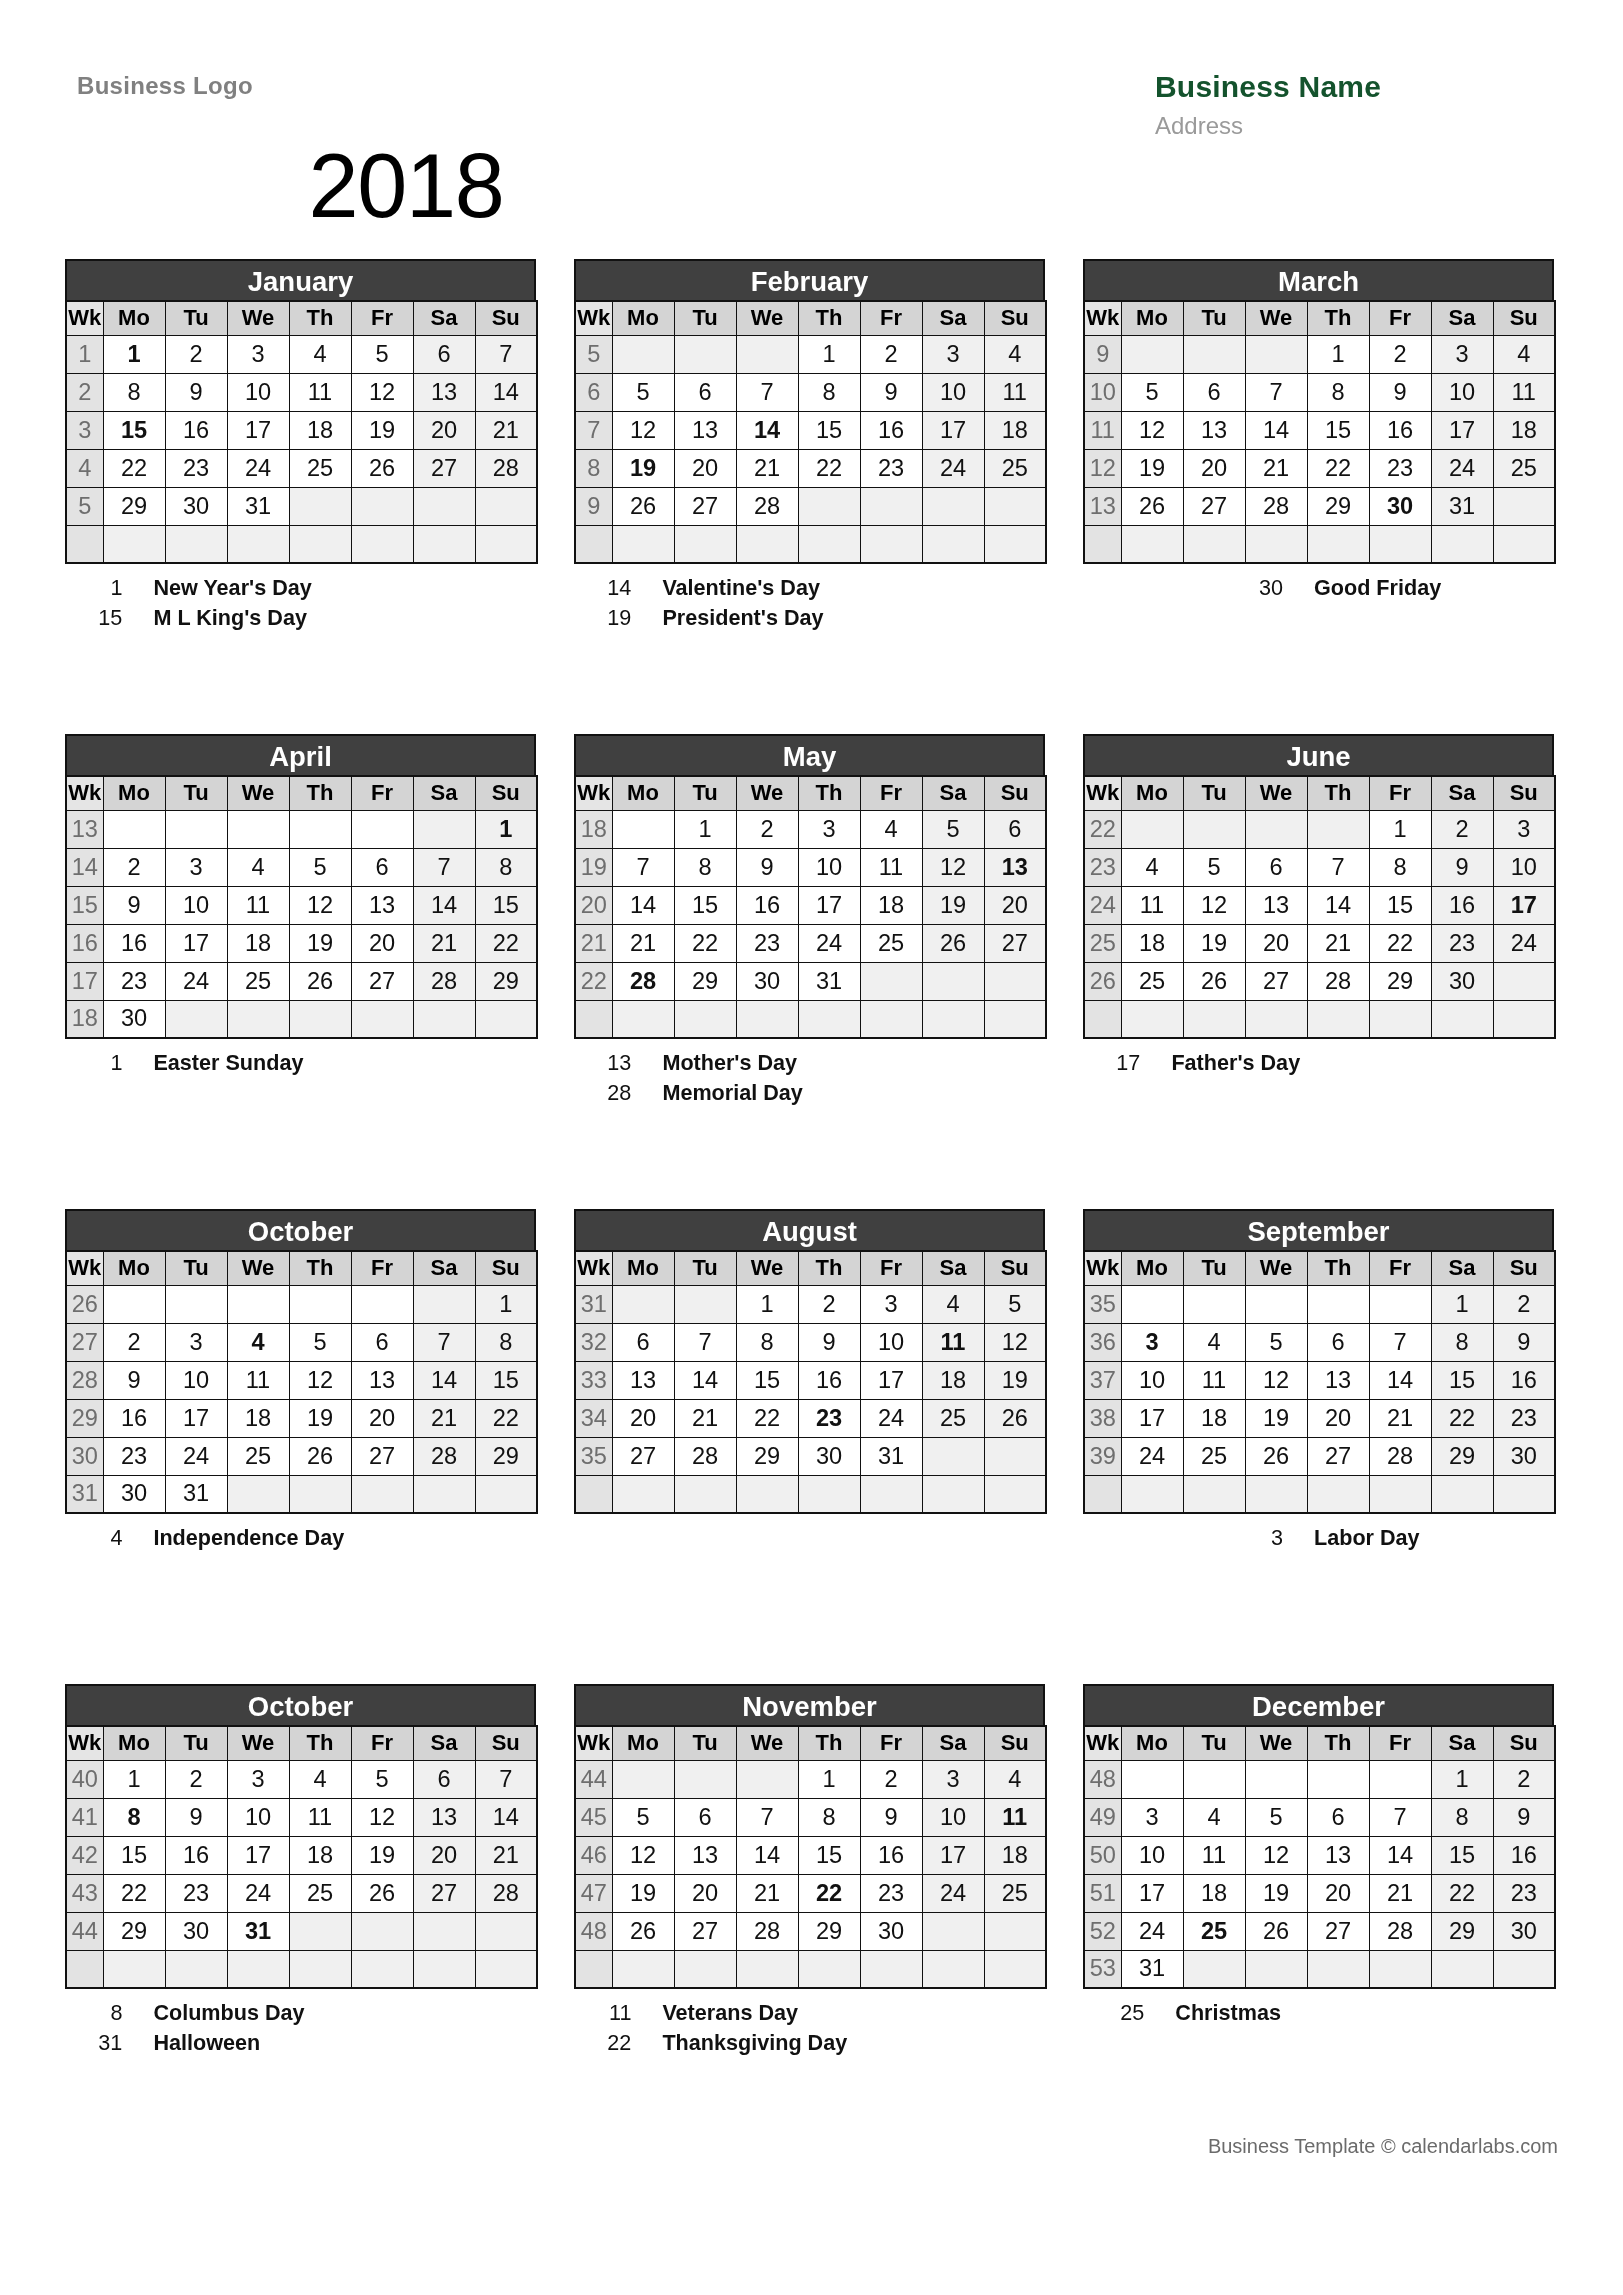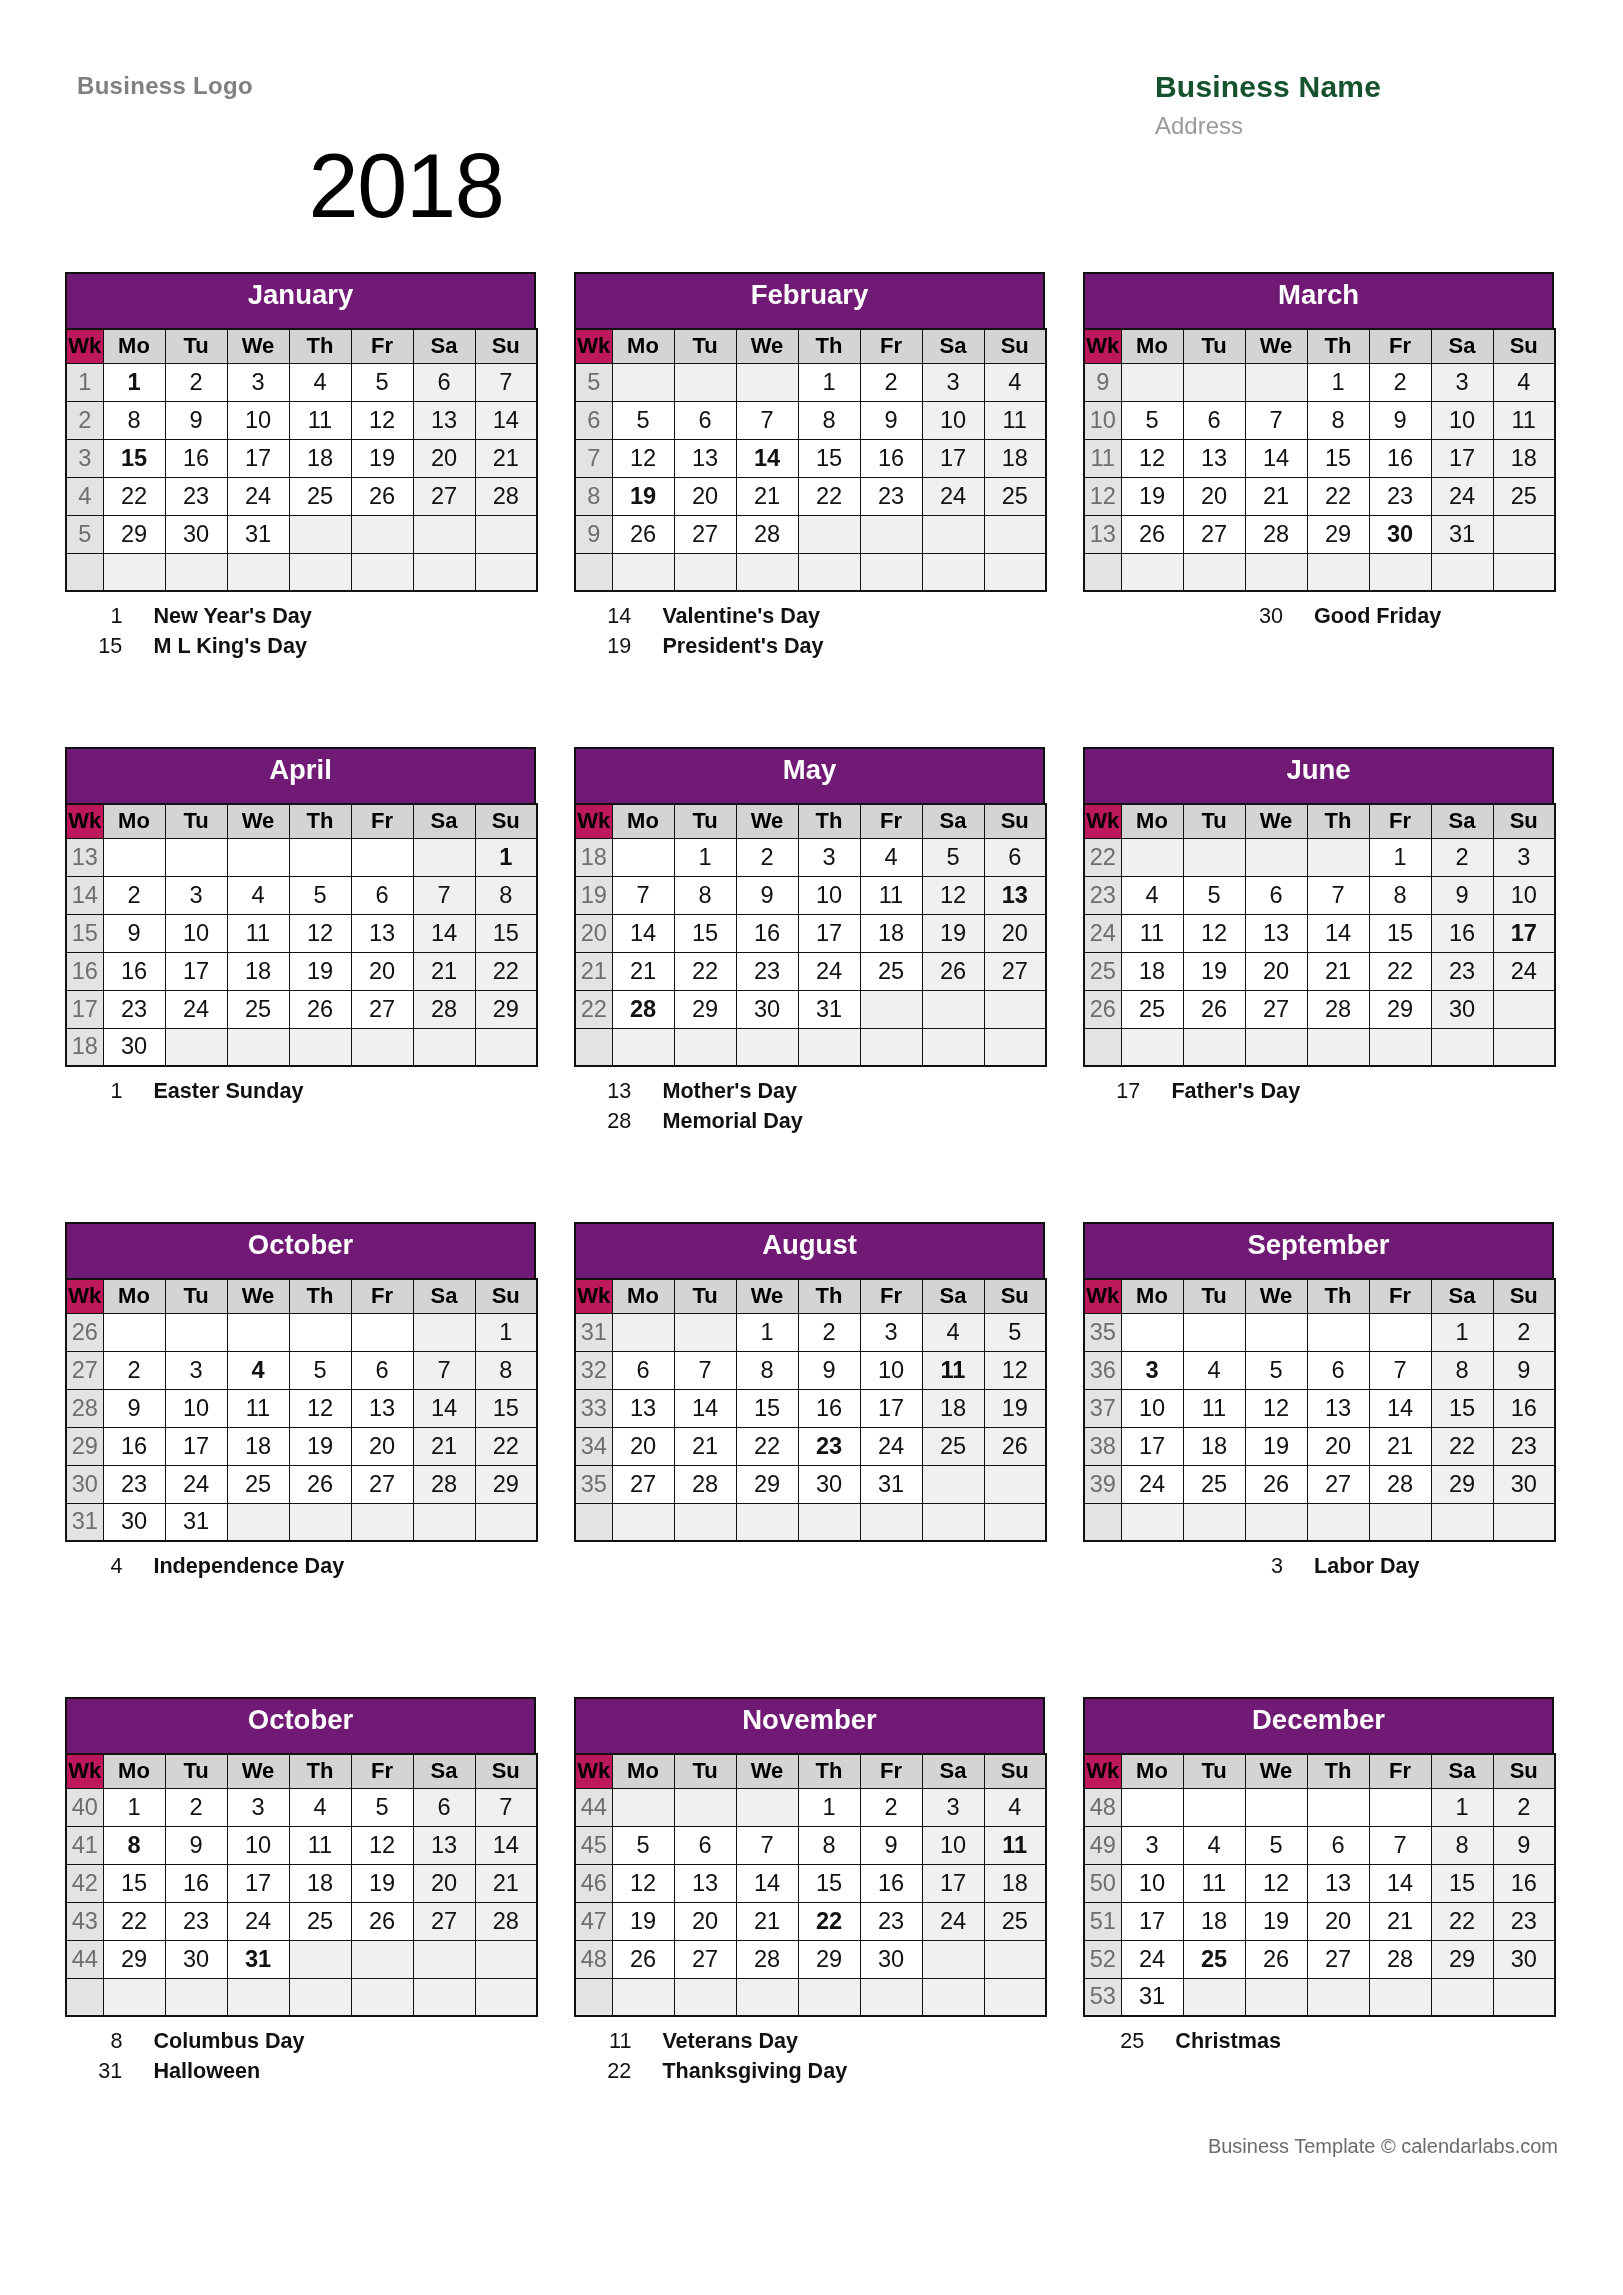--- a/index.html
+++ b/index.html
@@ -35,29 +35,28 @@
     grid-template-columns:repeat(3, 471px);
     grid-auto-rows:475px;
     column-gap:38px;
     row-gap:0px;
     padding-left:65px;
     box-sizing:border-box;
   }
   .month { width:471px; position:relative; }
 
   .m-title {
-    background:#701a75; color:#ffffff;
+    background:#404040; color:#ffffff;
     font-size:27.5px; font-weight:bold; text-align:center;
     line-height:1;
     padding:7.2px 0 8.5px 0;
     border:2px solid #111;
     border-bottom:none;
     box-sizing:border-box;
-    height:56px;
-    margin-top:13px;
+    height:41px;
   }
 
   table.cal {
     width:471px; border-collapse:collapse; table-layout:fixed;
     border:2px solid #111;
   }
   table.cal col.wk { width:37px; }
   table.cal col.d  { width:62px; }
 
   table.cal th, table.cal td {
@@ -65,21 +64,21 @@
     height:38px;
     font-size:23.6px;
     text-align:center;
     vertical-align:middle;
     padding:0;
     box-sizing:border-box;
   }
   table.cal thead th {
     background:#d4d4d4; color:#000; font-weight:bold; font-size:22px; height:34px;
   }
-  table.cal thead th.wk { background:#be185d; }
+  table.cal thead th.wk { background:#e5e5e5; }
 
   td.wknum {
     background:#e3e3e3; color:#6e6e6e; font-size:19.6px;
     text-align:right; padding-right:6.5px;
   }
   td.day { background:#ffffff; color:#111; }
   td.day.we { background:#f0f0f0; }
   td.day.empty { background:#f0f0f0; }
   td.day.empty.wd { background:#ffffff; }
   td.day.hol { font-weight:bold; }

